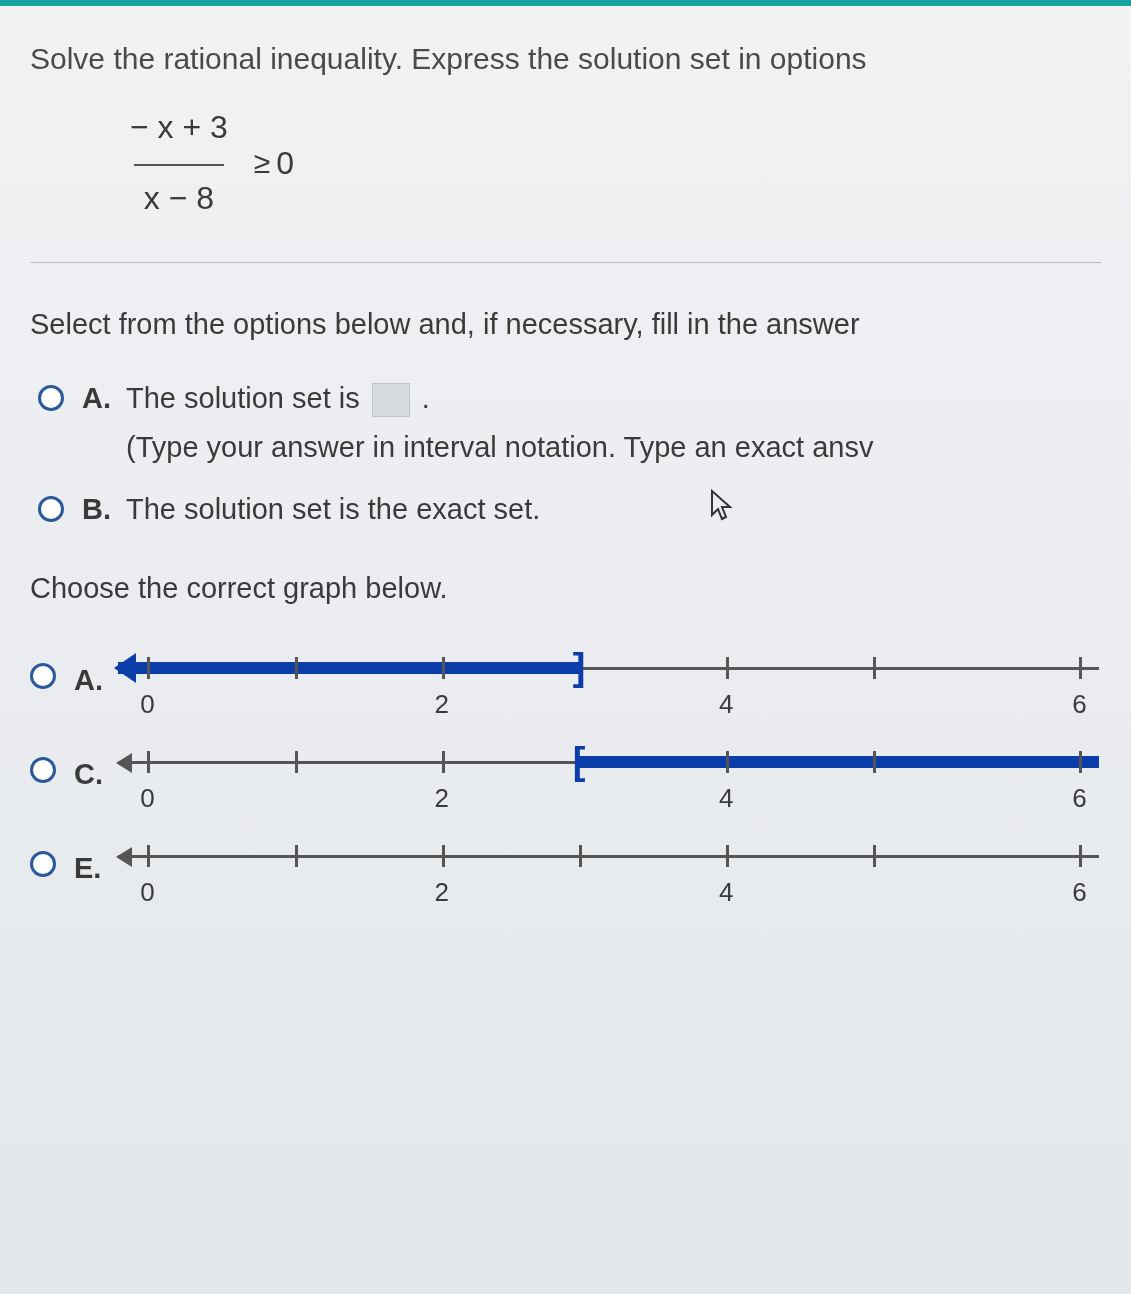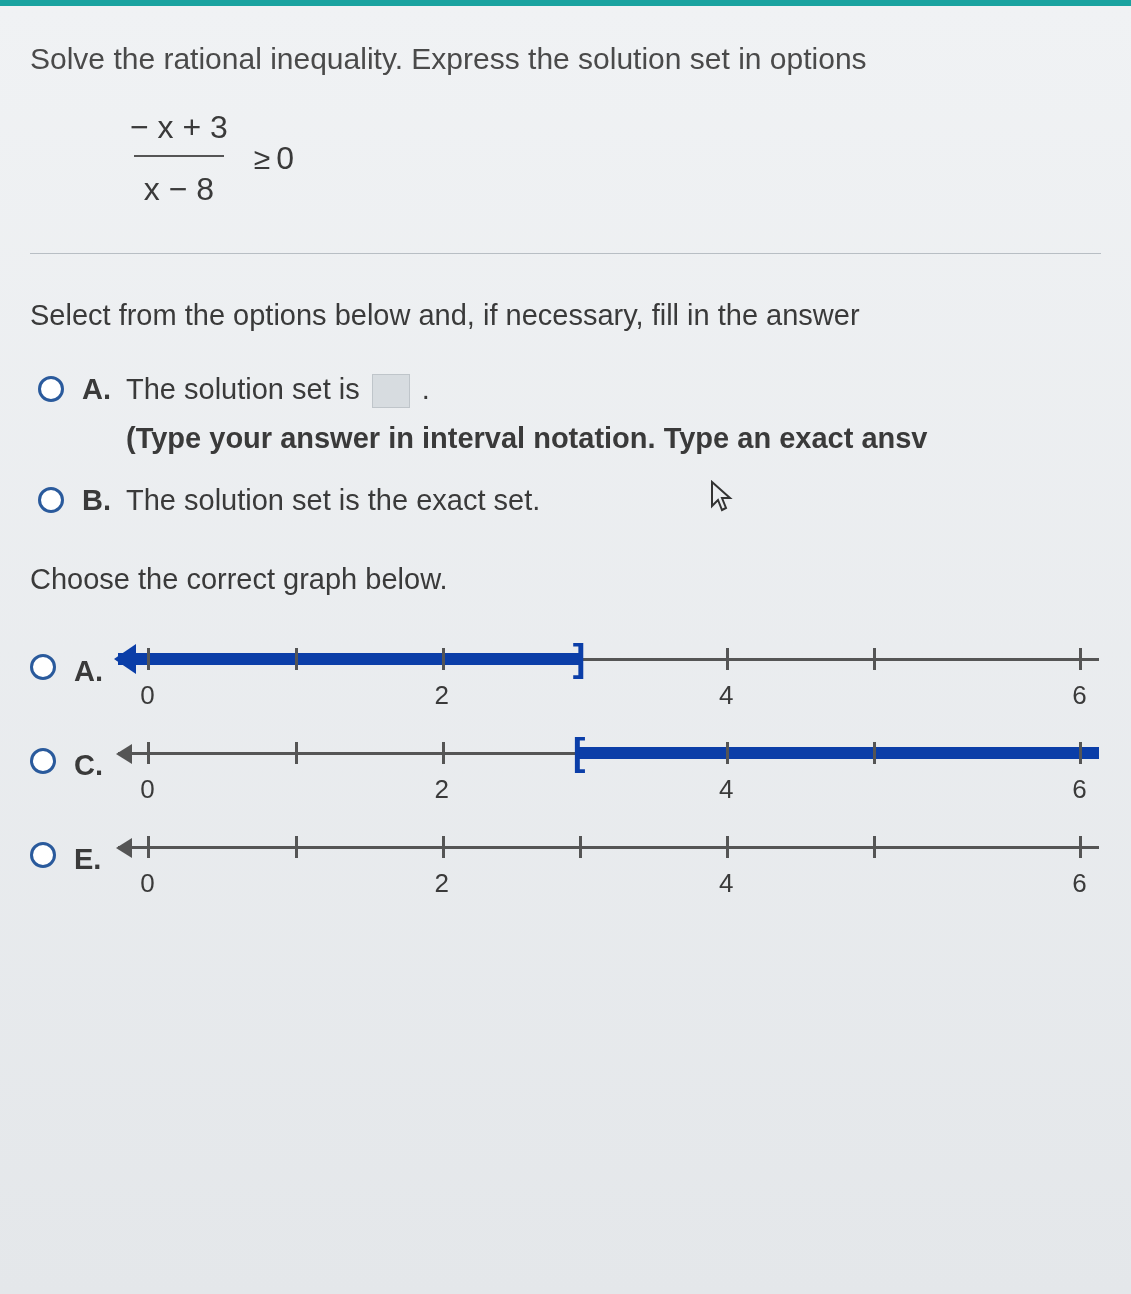--- a/index.html
+++ b/index.html
@@ -28,21 +28,21 @@
     display: flex;
     align-items: center;
     font-size: 32px;
   }
   .frac {
     display: inline-flex;
     flex-direction: column;
     align-items: center;
     margin-right: 10px;
   }
-  .frac .num { padding: 0 10px 4px 10px; }
+  .frac .num { padding: 0 10px 13px 10px; }
   .frac .den {
     border-top: 2px solid #555;
     padding: 8px 10px 0 10px;
   }
   .ge { margin: 0 6px; font-size: 30px; }
   hr.divider {
     border: none;
     border-top: 1px solid #b8bec4;
     margin: 40px 0 40px 0;
   }
@@ -69,21 +69,21 @@
   }
   .opt-body { flex: 1; font-size: 29px; }
   .blank {
     display: inline-block;
     width: 38px; height: 34px;
     background: #d7dce0;
     border: 1px solid #bfc5ca;
     vertical-align: middle;
     margin: 0 4px;
   }
-  .hint { margin-top: 6px; font-weight: bold; }
+  .hint { margin-top: 6px; }
   .cursor-icon {
     display: inline-block;
     margin-left: 160px;
     vertical-align: middle;
   }
   .sub-instr { margin: 34px 0 34px 0; font-size: 29px; }
 
   .numline {
     position: relative;
     height: 70px;

